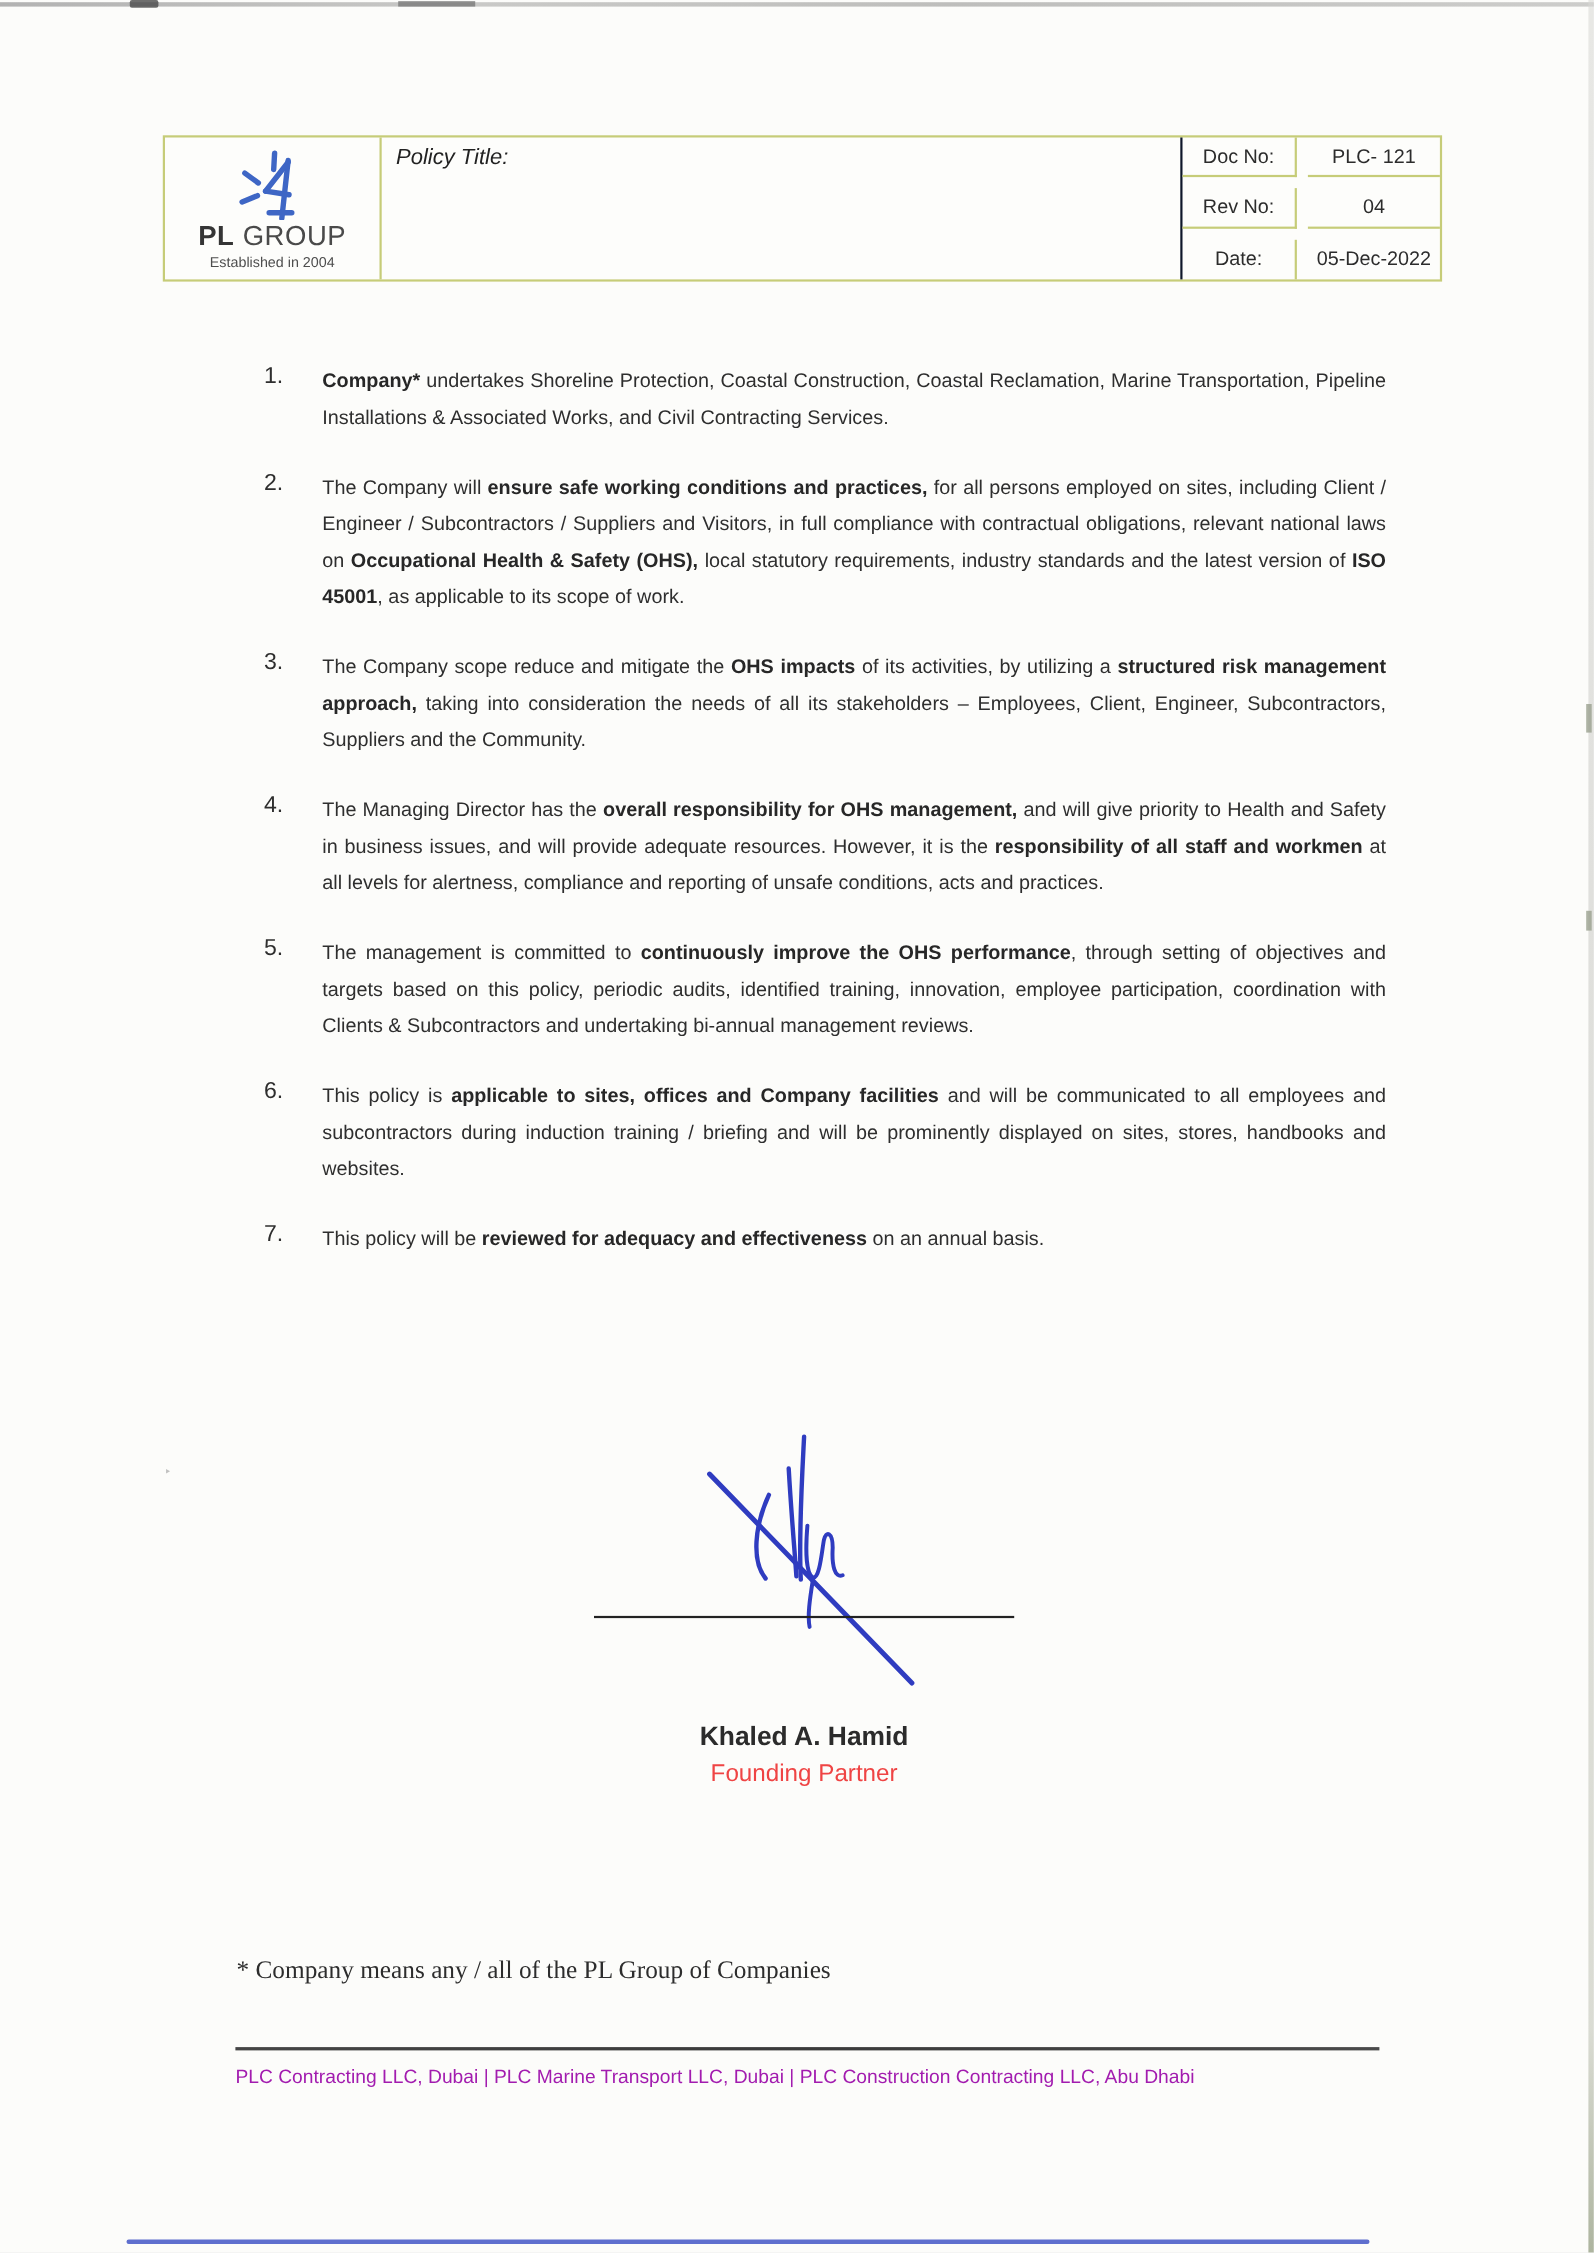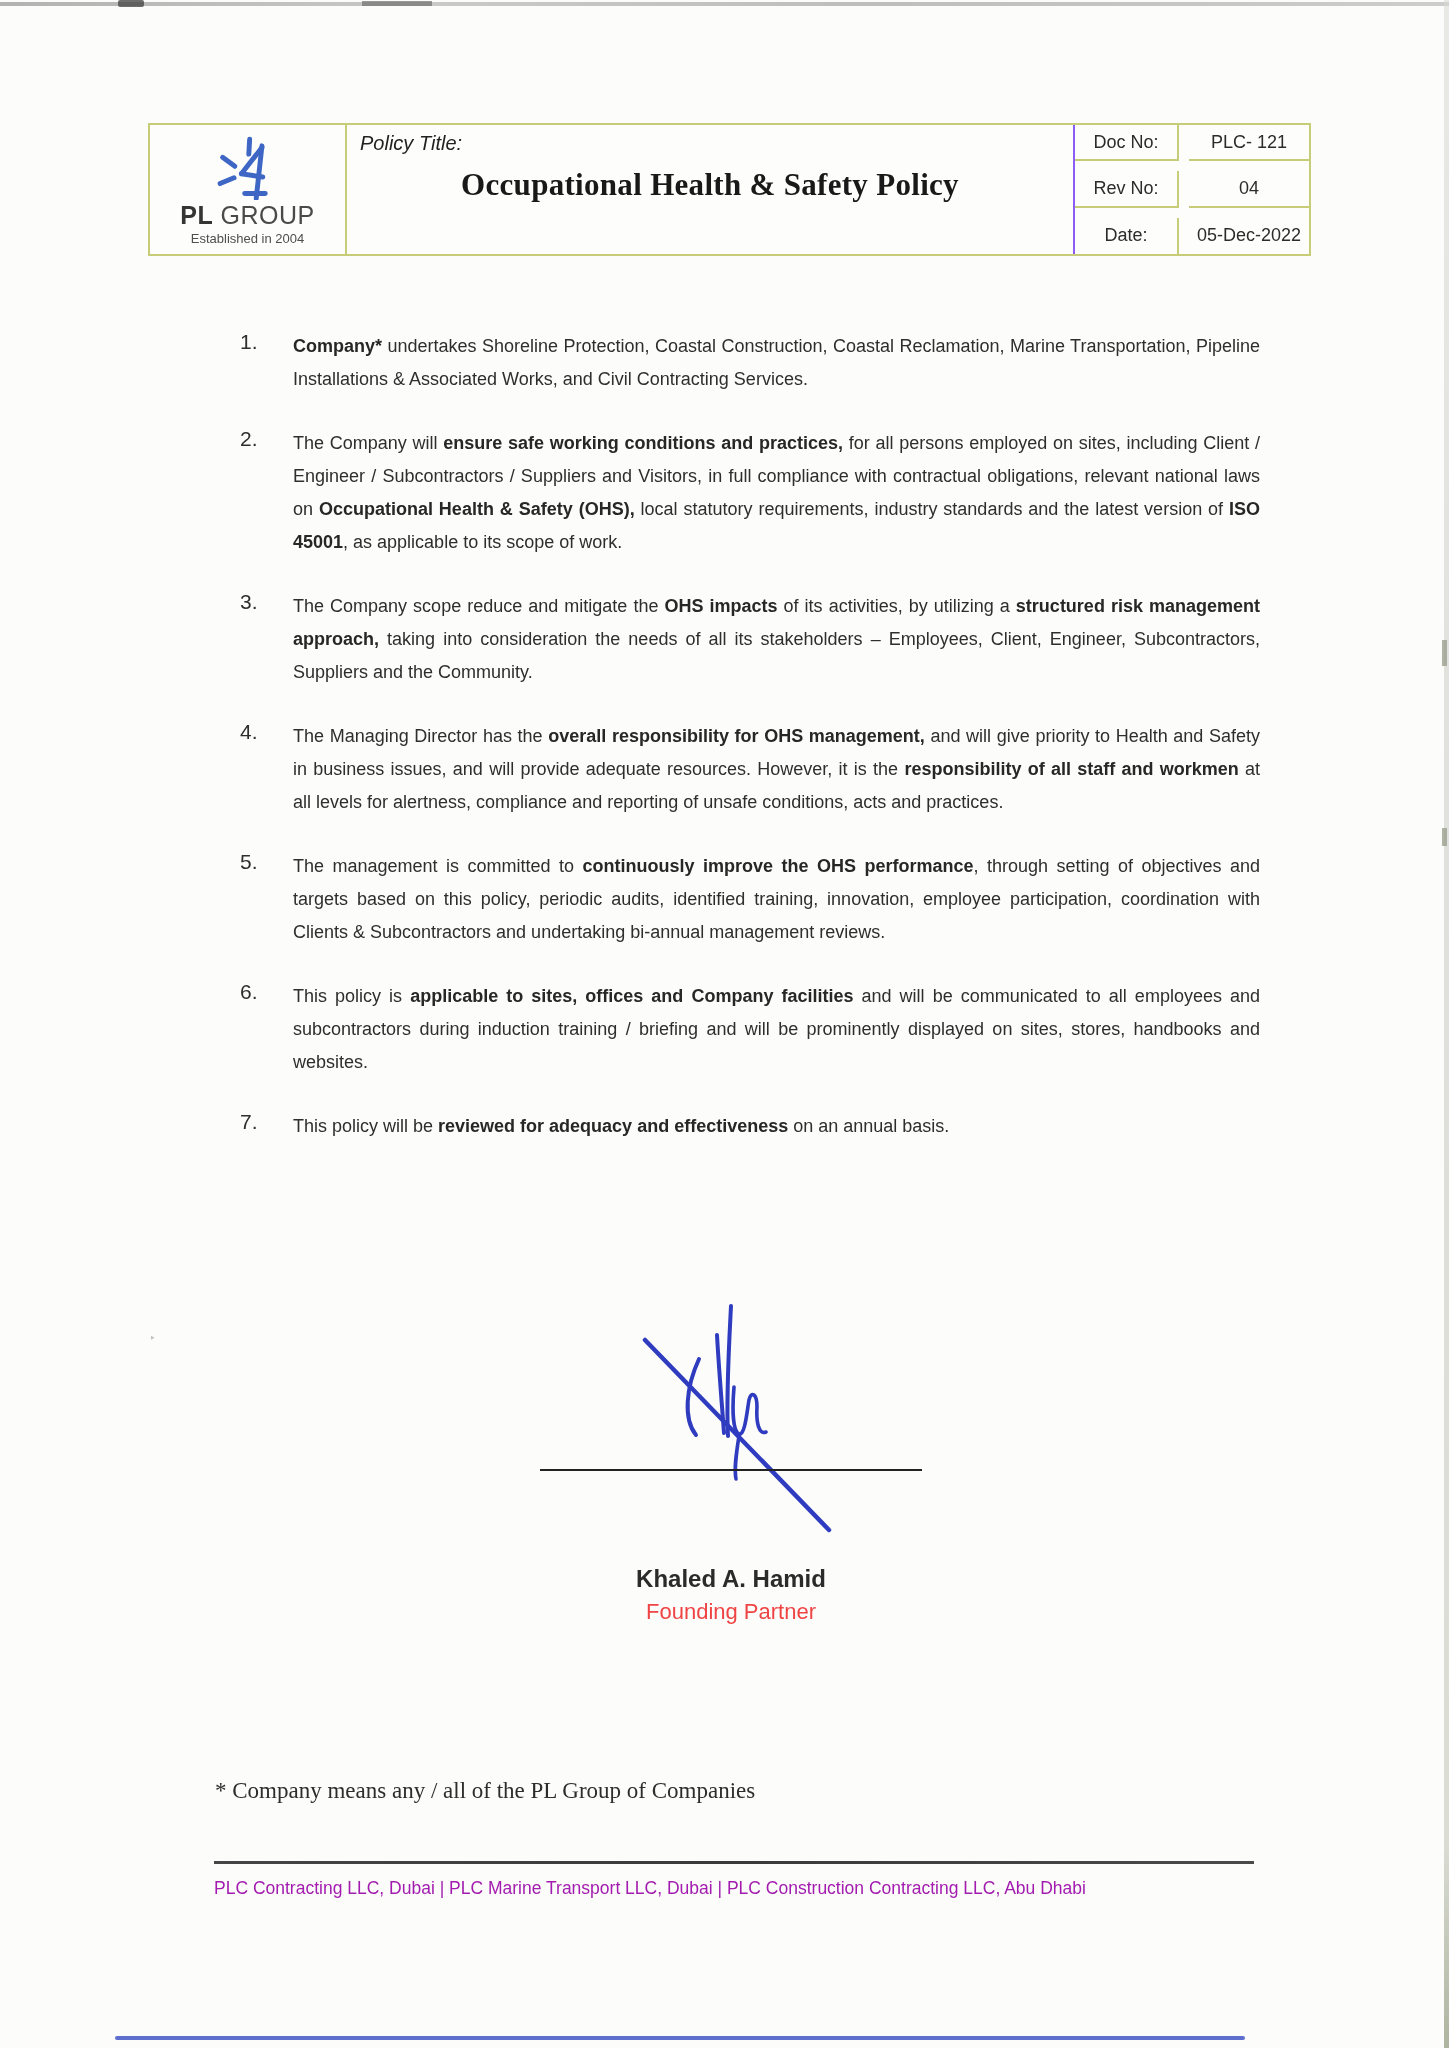--- a/index.html
+++ b/index.html
@@ -56,21 +56,21 @@
   }
   .policy-title {
     position: absolute; top: 42px; left: 0; width: 100%;
     text-align: center;
     font-family: "Liberation Serif", serif;
     font-weight: 700; font-size: 31px; color: #191919;
     letter-spacing: .3px;
   }
   .doc-table {
     flex: 0 0 236px; width: 236px;
-    border-left: 2px solid #8b5cf6;
+    border-left: 2px solid #0f172a;
     display: grid;
     grid-template-columns: 104px 1fr;
     grid-auto-rows: 1fr;
     gap: 10px;
   }
   .doc-table .cell {
     border-bottom: 2px solid #c6cc78;
     display: flex; align-items: center; justify-content: center;
     font-size: 18px; color: #2c2c2c;
   }
@@ -141,21 +141,20 @@
           <line x1="37" y1="46" x2="63" y2="50"></line>
           <line x1="41" y1="70" x2="66" y2="70"></line>
         </g>
       </svg>
       <div class="logo-text"><span class="pl">PL</span><span> GROUP</span></div>
       <div class="logo-est">Established in 2004</div>
     </div>
 
     <div class="title-cell">
       <div class="policy-title-label">Policy Title:</div>
-      <div class="policy-title">Occupational Health &amp; Safety Policy</div>
     </div>
 
     <div class="doc-table">
       <div class="cell lab">Doc No:</div>
       <div class="cell">PLC- 121</div>
       <div class="cell lab">Rev No:</div>
       <div class="cell">04</div>
       <div class="cell lab row3">Date:</div>
       <div class="cell row3">05-Dec-2022</div>
     </div>

